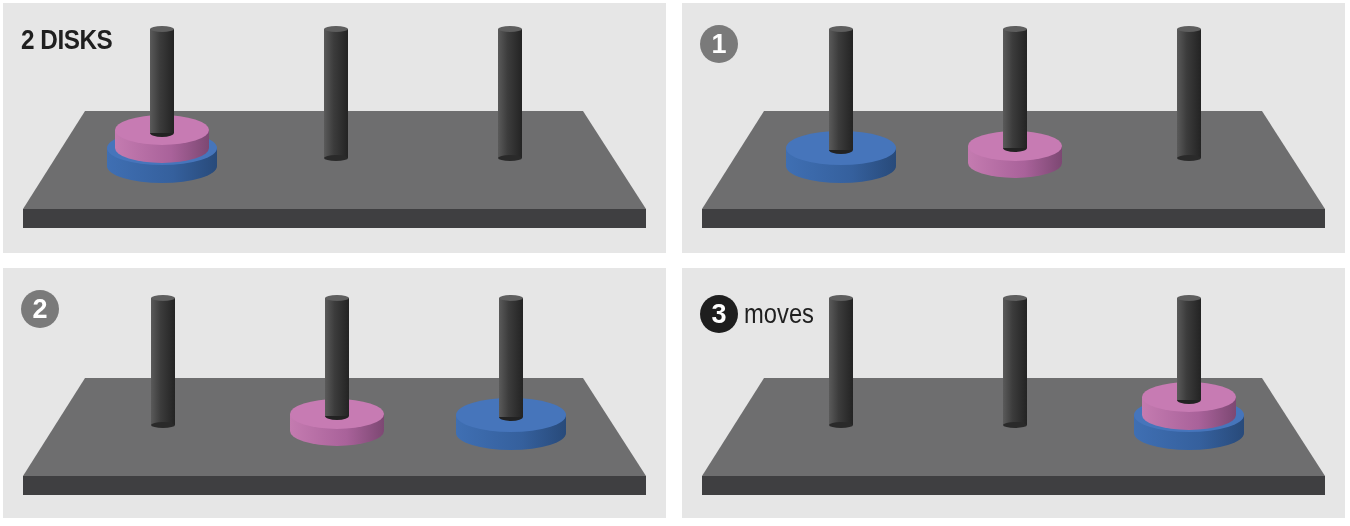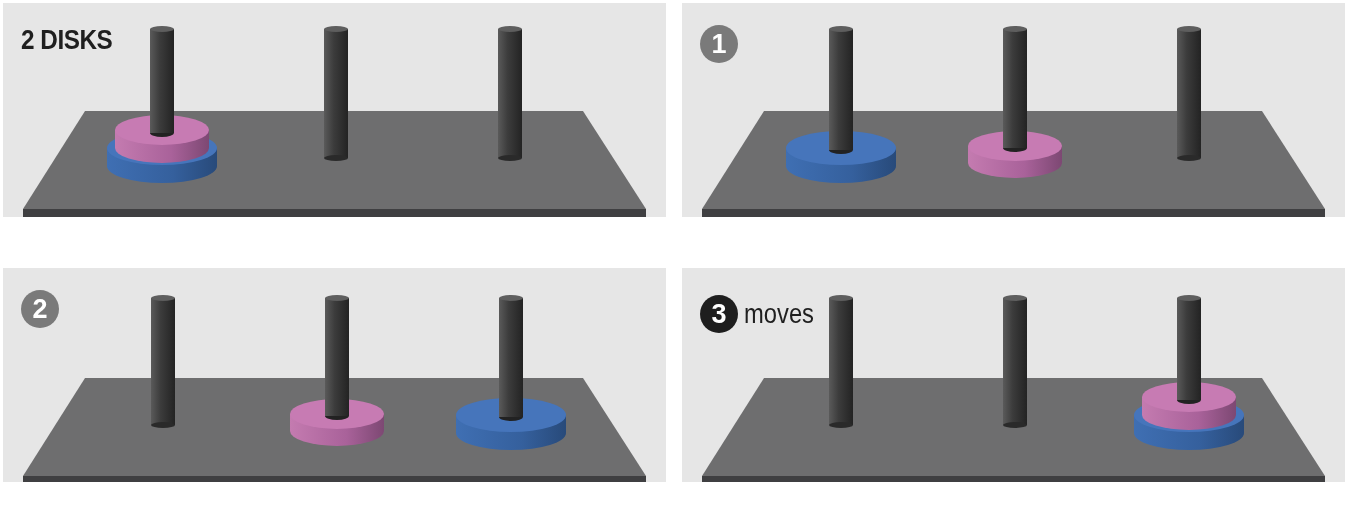--- a/index.html
+++ b/index.html
@@ -1,17 +1,17 @@
 <!DOCTYPE html>
 <html><head>
 <meta charset="utf-8">
 <style>
   html,body{margin:0;padding:0;background:#ffffff;}
   body{width:1350px;height:526px;position:relative;overflow:hidden;font-family:"Liberation Sans",sans-serif;}
-  .panel{position:absolute;background:#e6e6e6;width:663px;height:214px;overflow:hidden;}
+  .panel{position:absolute;background:#e6e6e6;width:663px;height:250px;overflow:hidden;}
   .panel svg{position:absolute;left:0;top:0;}
   .label{position:absolute;left:18px;top:22px;display:flex;align-items:center;gap:6px;}
   .title{font-family:"Liberation Sans",sans-serif;font-weight:bold;font-size:27px;color:#1f1f1f;letter-spacing:-0.5px;transform:scaleX(0.9);transform-origin:left center;}
   .badge{width:38px;height:38px;border-radius:50%;color:#ffffff;font-weight:bold;font-size:27px;display:flex;align-items:center;justify-content:center;line-height:1;}
   .badge.gray{background:#7a7a7a;}
   .badge.black{background:#1e1e1e;}
   .moves{font-size:27px;color:#1f1f1f;transform:scaleX(0.88);transform-origin:left center;}
 </style>
 </head>
 <body>

